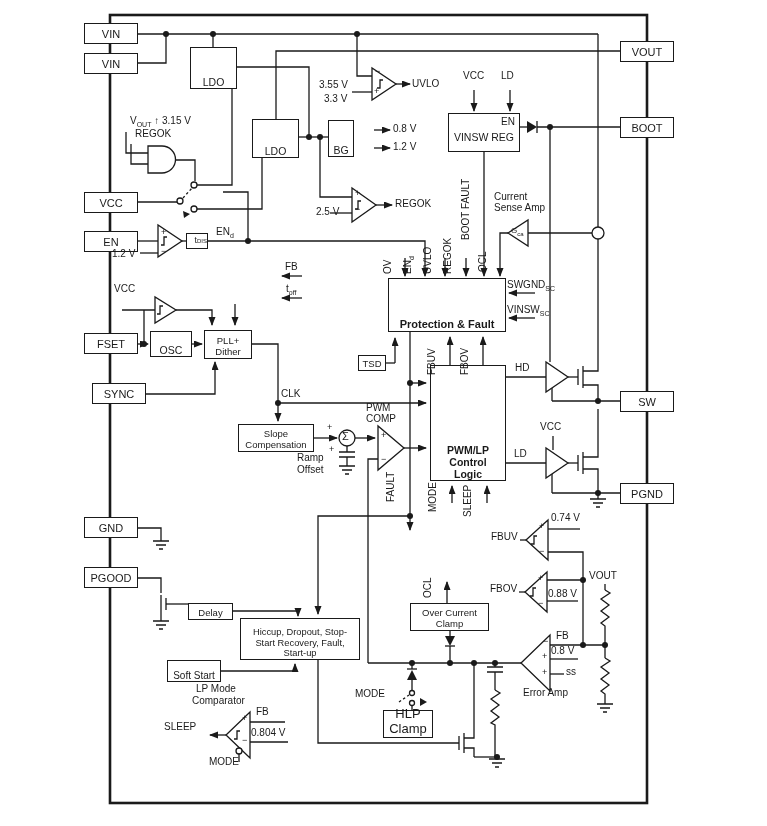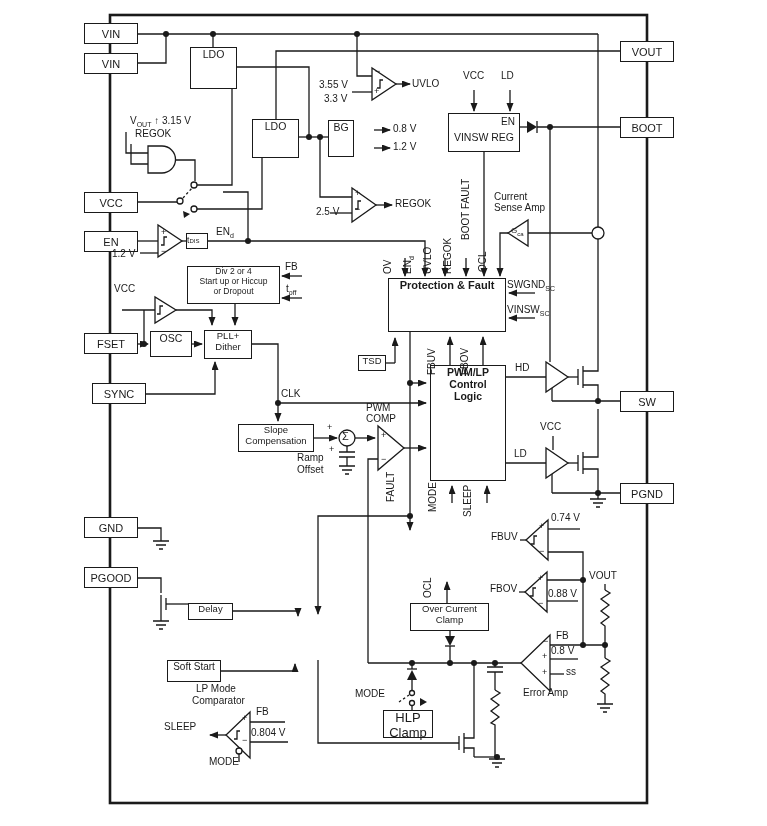--- a/index.html
+++ b/index.html
@@ -5,21 +5,21 @@
   html,body{margin:0;padding:0;background:#fff;}
   .stage{position:relative;width:767px;height:826px;background:#fff;
          font-family:"Liberation Sans","DejaVu Sans",sans-serif;color:#1a1a1a;overflow:hidden;}
   svg{position:absolute;left:0;top:0;}
   .w{fill:none;stroke:#1a1a1a;stroke-width:1.3px;}
   .a{marker-end:url(#ah);}
   .dash{stroke-dasharray:2.5 2.5;}
   .d{fill:#1a1a1a;stroke:none;}
   .dev{fill:#fff;stroke:#1a1a1a;stroke-width:1.3px;}
   .box{position:absolute;border:1.4px solid #1a1a1a;background:#fff;display:flex;
-       flex-direction:column;align-items:center;justify-content:flex-start;text-align:center;
+       flex-direction:column;align-items:center;justify-content:flex-end;text-align:center;
        font-size:10.5px;line-height:1.15;box-sizing:border-box;}
   .pin{position:absolute;width:54px;height:21px;border:1.6px solid #1a1a1a;background:#fff;
        display:flex;align-items:center;justify-content:center;font-size:11px;box-sizing:border-box;}
   .L{position:absolute;font-size:10px;line-height:10px;white-space:nowrap;}
   .V{position:absolute;font-size:10px;line-height:11px;height:11px;white-space:nowrap;
      transform-origin:0 100%;transform:rotate(-90deg);}
   .S{position:absolute;font-size:9px;line-height:9px;}
   .bold{font-weight:bold;}
   sub{font-size:7px;}
 </style>
@@ -354,25 +354,20 @@
 <div class="box" style="left:252px;top:119px;width:47px;height:39px">
       <span>LDO</span>
     </div>
 <div class="box" style="left:328px;top:120px;width:26px;height:37px">
       <span>BG</span>
     </div>
 <div class="box" style="left:448px;top:113px;width:72px;height:39px;justify-content:flex-end;padding-bottom:8px">
   <span>VINSW REG</span>
   <span style="position:absolute;right:4px;top:2px;font-size:10px">EN</span>
 </div>
-<div class="box" style="left:187px;top:266px;width:93px;height:38px;font-size:8.5px">
-  <div>Div 2 or 4</div>
-      <div>Start up or Hiccup</div>
-      <div>or Dropout</div>
-</div>
 <div class="box" style="left:150px;top:331px;width:42px;height:26px">
       <span>OSC</span>
     </div>
 <div class="box" style="left:204px;top:330px;width:48px;height:29px;font-size:9.5px">
   <div>PLL+</div>
       <div>Dither</div>
 </div>
 <div class="box" style="left:238px;top:424px;width:76px;height:28px;font-size:9.5px">
   <div>Slope</div>
       <div>Compensation</div>
@@ -388,20 +383,25 @@
 <div class="box" style="left:358px;top:355px;width:28px;height:16px;font-size:9.5px">
       <span>TSD</span>
     </div>
 <div class="box" style="left:186px;top:233px;width:22px;height:16px;font-size:8.5px;flex-direction:row">
   <span>t</span>
       <sub style="font-size:6px">DIS</sub>
 </div>
 <div class="box" style="left:188px;top:603px;width:45px;height:17px;font-size:9.5px">
       <span>Delay</span>
     </div>
+<div class="box" style="left:240px;top:618px;width:120px;height:42px;font-size:9.3px">
+  <div>Hiccup, Dropout, Stop-</div>
+      <div>Start Recovery, Fault,</div>
+      <div>Start-up</div>
+</div>
 <div class="box" style="left:167px;top:660px;width:54px;height:22px;font-size:10px">
       <span>Soft Start</span>
     </div>
 <div class="box" style="left:410px;top:603px;width:79px;height:28px;font-size:9.5px">
   <div>Over Current</div>
       <div>Clamp</div>
 </div>
 <div class="box" style="left:383px;top:710px;width:50px;height:28px;font-size:13px">
   <div>HLP</div>
       <div>Clamp</div>

